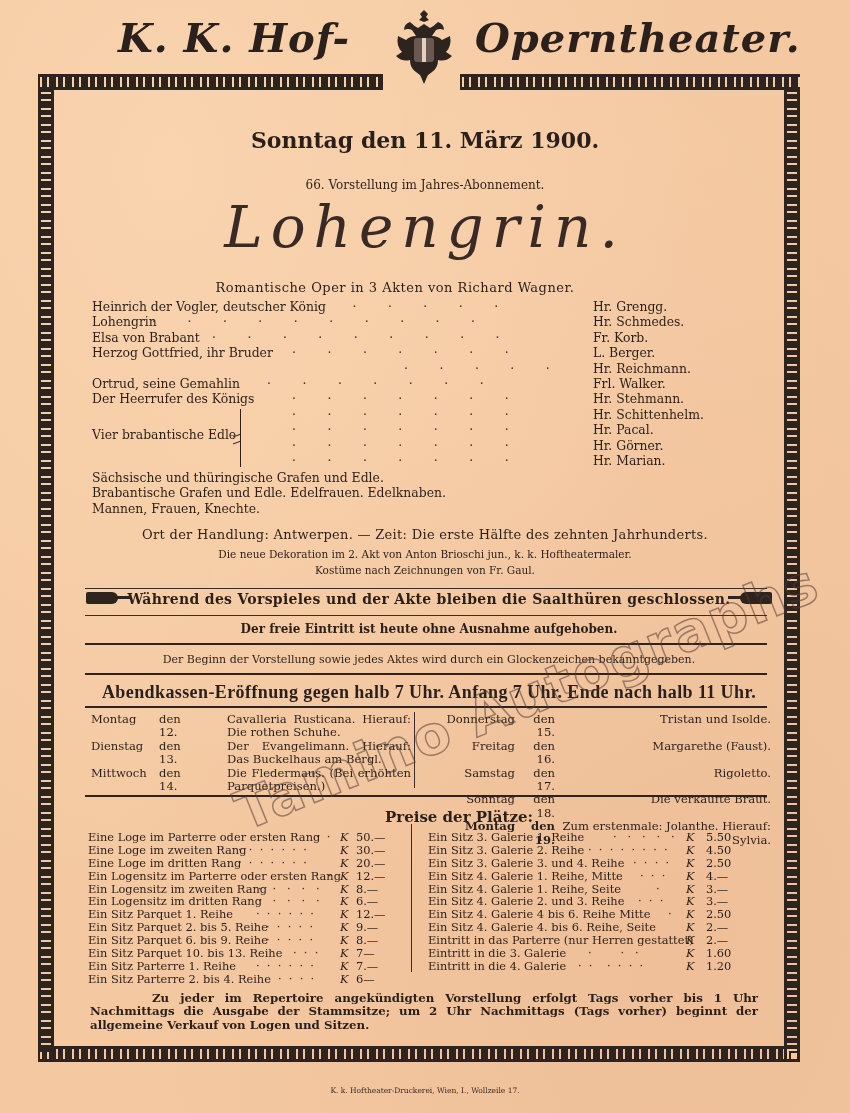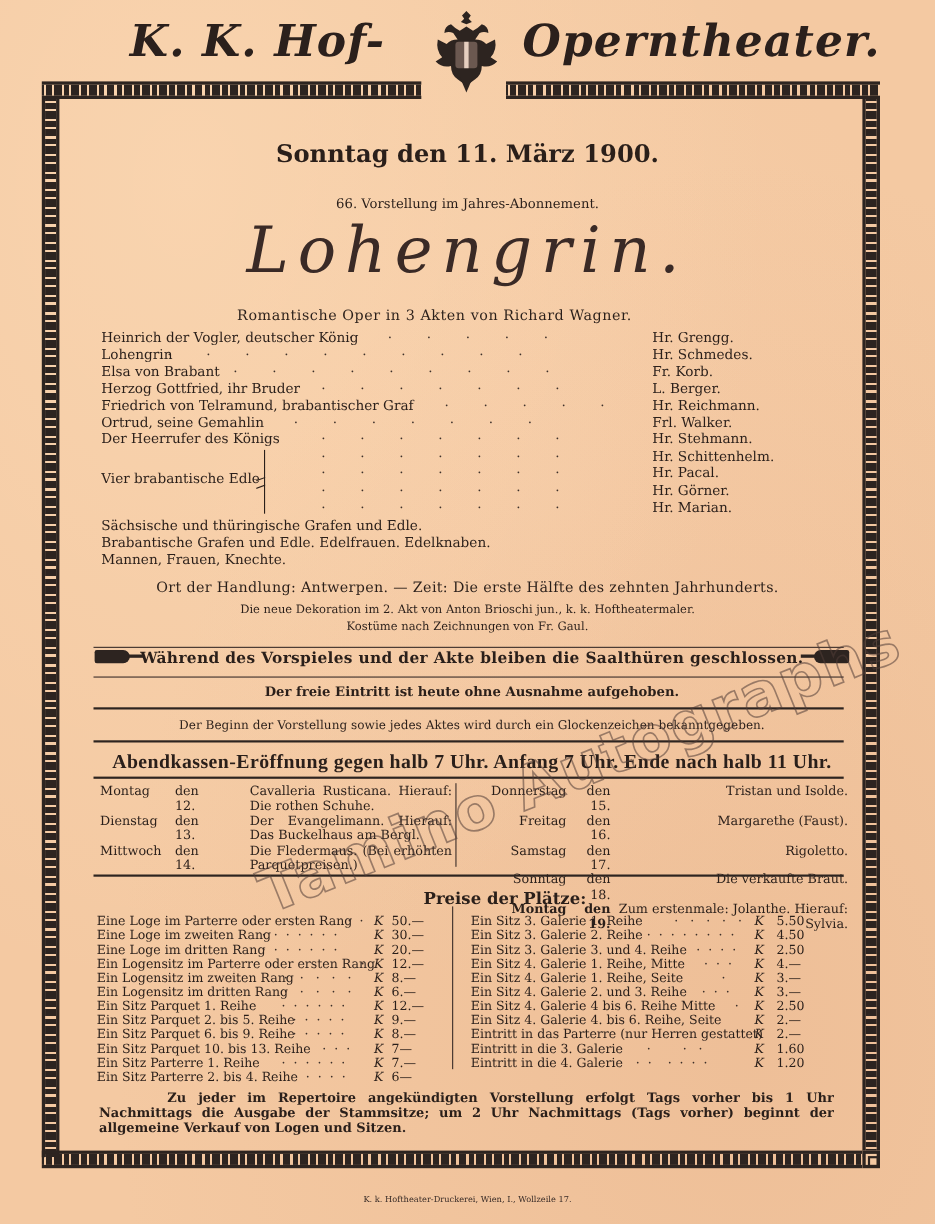--- a/index.html
+++ b/index.html
@@ -256,21 +256,20 @@
     <span class="cast-role">Elsa von Brabant</span>
     <span class="cast-dots" style="left:120px;width:420px">·&nbsp;&nbsp;&nbsp;&nbsp;&nbsp;&nbsp;&nbsp;&nbsp;·&nbsp;&nbsp;&nbsp;&nbsp;&nbsp;&nbsp;&nbsp;&nbsp;·&nbsp;&nbsp;&nbsp;&nbsp;&nbsp;&nbsp;&nbsp;&nbsp;·&nbsp;&nbsp;&nbsp;&nbsp;&nbsp;&nbsp;&nbsp;&nbsp;·&nbsp;&nbsp;&nbsp;&nbsp;&nbsp;&nbsp;&nbsp;&nbsp;·&nbsp;&nbsp;&nbsp;&nbsp;&nbsp;&nbsp;&nbsp;&nbsp;·&nbsp;&nbsp;&nbsp;&nbsp;&nbsp;&nbsp;&nbsp;&nbsp;·&nbsp;&nbsp;&nbsp;&nbsp;&nbsp;&nbsp;&nbsp;&nbsp;·</span>
     <span class="cast-singer">Fr. Korb.</span>
   </div>
   <div class="cast-row">
     <span class="cast-role">Herzog Gottfried, ihr Bruder</span>
     <span class="cast-dots" style="left:200px;width:340px">·&nbsp;&nbsp;&nbsp;&nbsp;&nbsp;&nbsp;&nbsp;&nbsp;·&nbsp;&nbsp;&nbsp;&nbsp;&nbsp;&nbsp;&nbsp;&nbsp;·&nbsp;&nbsp;&nbsp;&nbsp;&nbsp;&nbsp;&nbsp;&nbsp;·&nbsp;&nbsp;&nbsp;&nbsp;&nbsp;&nbsp;&nbsp;&nbsp;·&nbsp;&nbsp;&nbsp;&nbsp;&nbsp;&nbsp;&nbsp;&nbsp;·&nbsp;&nbsp;&nbsp;&nbsp;&nbsp;&nbsp;&nbsp;&nbsp;·</span>
     <span class="cast-singer">L. Berger.</span>
   </div>
   <div class="cast-row">
-    <span class="cast-role">Friedrich von Telramund, brabantischer Graf</span>
     <span class="cast-dots" style="left:312px;width:230px">·&nbsp;&nbsp;&nbsp;&nbsp;&nbsp;&nbsp;&nbsp;&nbsp;·&nbsp;&nbsp;&nbsp;&nbsp;&nbsp;&nbsp;&nbsp;&nbsp;·&nbsp;&nbsp;&nbsp;&nbsp;&nbsp;&nbsp;&nbsp;&nbsp;·&nbsp;&nbsp;&nbsp;&nbsp;&nbsp;&nbsp;&nbsp;&nbsp;·</span>
     <span class="cast-singer">Hr. Reichmann.</span>
   </div>
   <div class="cast-row">
     <span class="cast-role">Ortrud, seine Gemahlin</span>
     <span class="cast-dots" style="left:175px;width:365px">·&nbsp;&nbsp;&nbsp;&nbsp;&nbsp;&nbsp;&nbsp;&nbsp;·&nbsp;&nbsp;&nbsp;&nbsp;&nbsp;&nbsp;&nbsp;&nbsp;·&nbsp;&nbsp;&nbsp;&nbsp;&nbsp;&nbsp;&nbsp;&nbsp;·&nbsp;&nbsp;&nbsp;&nbsp;&nbsp;&nbsp;&nbsp;&nbsp;·&nbsp;&nbsp;&nbsp;&nbsp;&nbsp;&nbsp;&nbsp;&nbsp;·&nbsp;&nbsp;&nbsp;&nbsp;&nbsp;&nbsp;&nbsp;&nbsp;·</span>
     <span class="cast-singer">Frl. Walker.</span>
   </div>
   <div class="cast-row">
     <span class="cast-role">Der Heerrufer des Königs</span>

